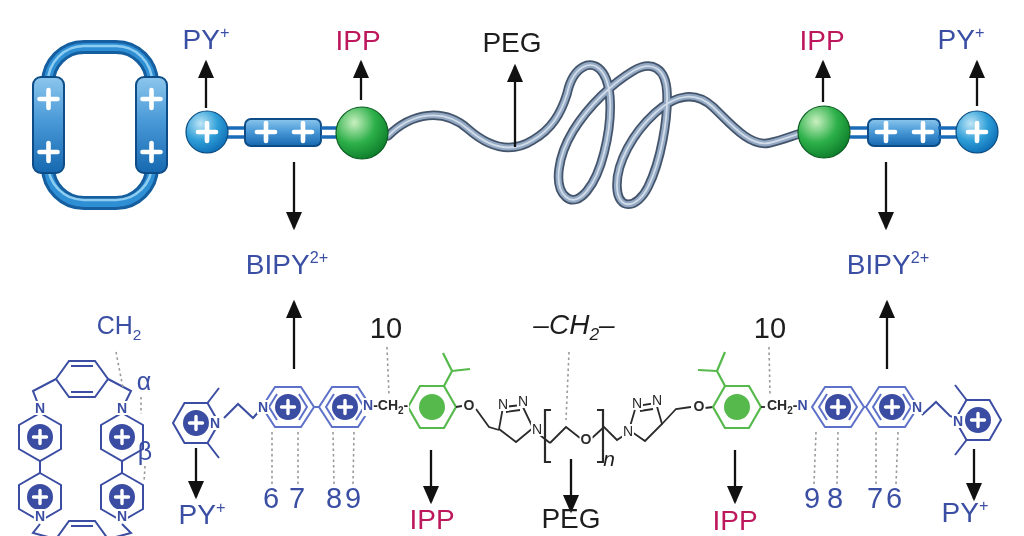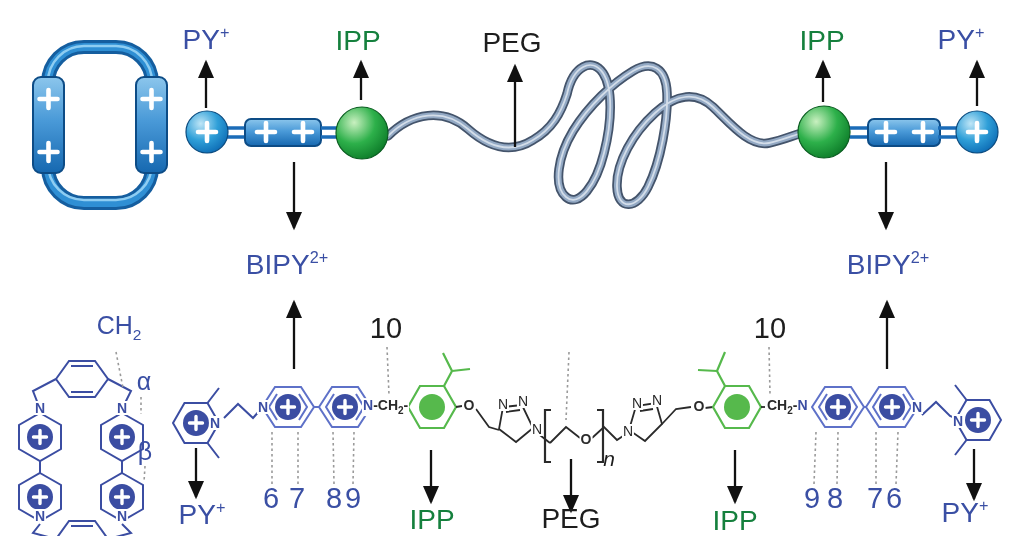--- a/index.html
+++ b/index.html
@@ -1,20 +1,20 @@
 <!DOCTYPE html>
 <html><head>
 <meta charset="utf-8">
 <style>
   html,body{margin:0;padding:0;background:#fff;}
   .canvas{position:relative;width:1024px;height:536px;background:#fff;overflow:hidden;
           font-family:"Liberation Sans", sans-serif;padding-left:16px;}
   .canvas svg.art{position:absolute;left:0;top:0;}
   .lbl{position:absolute;transform:translate(-50%,-50%);line-height:1;white-space:nowrap;}
-  .t-blue{color:#3a4fa4}.t-green{color:#15803d}.t-black{color:#1d1d1d}
+  .t-blue{color:#3a4fa4}.t-green{color:#be185d}.t-black{color:#1d1d1d}
   .f28{font-size:28px}.f29{font-size:29px}.f25{font-size:25px}
   .f30b{font-size:30px;font-weight:bold;letter-spacing:.3px}
   .lbl sup{font-size:58%;vertical-align:super}
   .lbl sub{font-size:62%;vertical-align:sub}
   .it{font-style:italic}
   .atom{position:absolute;transform:translate(-50%,-50%);font-size:14px;line-height:1;
         background:#fff;padding:0 1px;white-space:nowrap;font-weight:bold;}
   .atom.nb{font-weight:normal}
   .atom sub{font-size:10px;vertical-align:sub}
   .anchor-l{transform:translate(0,-50%)}
@@ -237,20 +237,21 @@
 <div class="lbl f28 t-blue" style="left:961px;top:39px"><span>PY</span><sup>+</sup></div>
 
 <div class="lbl f28 t-blue" style="left:287px;top:264px"><span>BIPY</span><sup>2+</sup></div>
 <div class="lbl f28 t-blue" style="left:888px;top:264px"><span>BIPY</span><sup>2+</sup></div>
 
 <div class="lbl f25 t-blue" style="left:119px;top:328px"><span>CH</span><sub>2</sub></div>
 <div class="lbl f25 t-blue" style="left:144px;top:381px">α</div>
 <div class="lbl f25 t-blue" style="left:145px;top:451px">β</div>
 
 <div class="lbl f29 t-black" style="left:386px;top:328px">10</div>
+<div class="lbl f28 t-black it" style="left:574px;top:327px"><span>–</span><span>CH</span><sub>2</sub><span>–</span></div>
 <div class="lbl f29 t-black" style="left:770px;top:328px">10</div>
 
 <div class="lbl f29 t-blue" style="left:271px;top:498px">6</div>
 <div class="lbl f29 t-blue" style="left:297px;top:498px">7</div>
 <div class="lbl f29 t-blue" style="left:334px;top:498px">8</div>
 <div class="lbl f29 t-blue" style="left:353px;top:498px">9</div>
 <div class="lbl f29 t-blue" style="left:812px;top:498px">9</div>
 <div class="lbl f29 t-blue" style="left:835px;top:498px">8</div>
 <div class="lbl f29 t-blue" style="left:875px;top:498px">7</div>
 <div class="lbl f29 t-blue" style="left:894px;top:498px">6</div>

